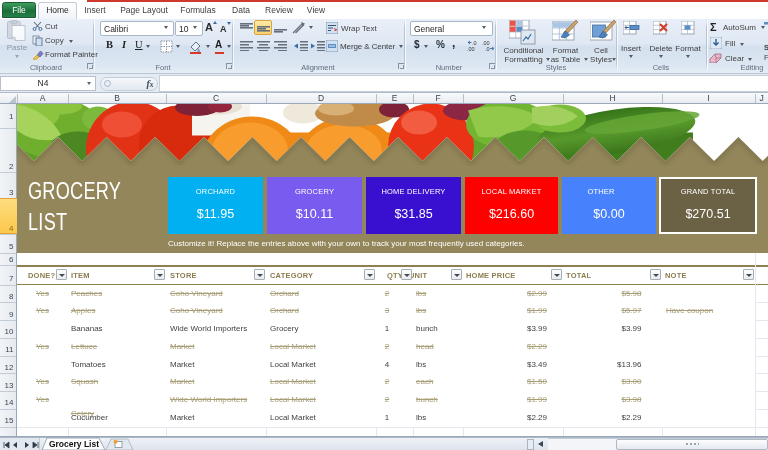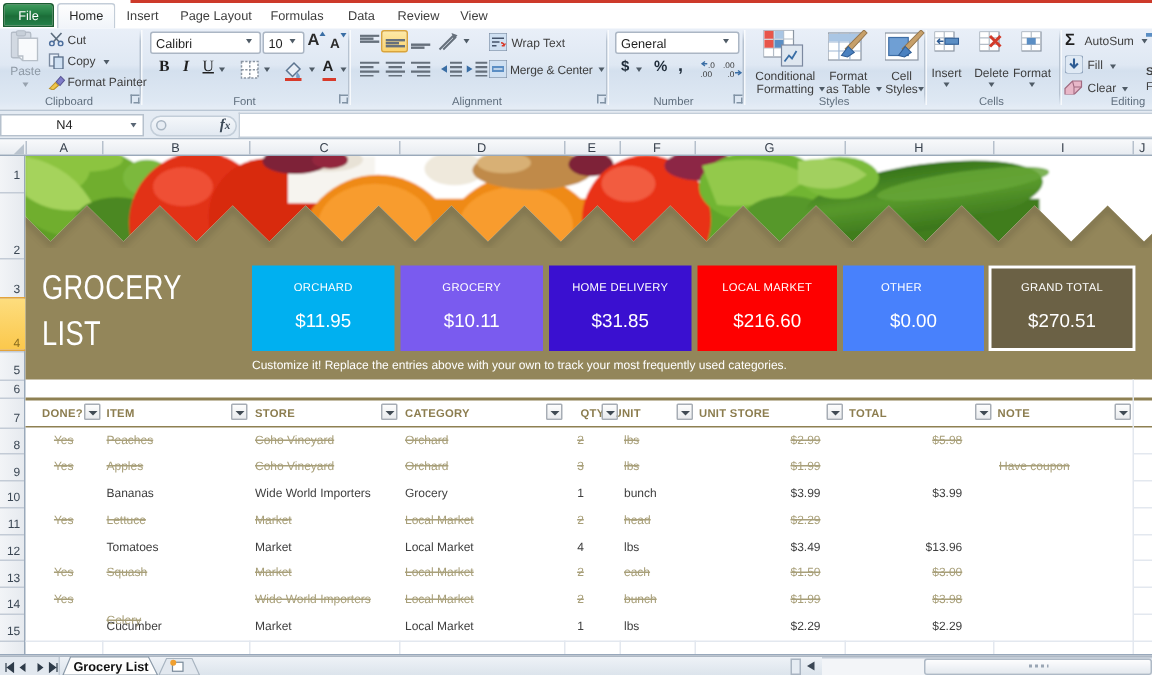--- a/index.html
+++ b/index.html
@@ -425,21 +425,21 @@
 <div class="boxlbl" style="left:659px;top:187px;width:98px;">GRAND TOTAL</div>
 <div class="boxval" style="left:659px;top:206.5px;width:98px;">$270.51</div>
 <div class="abs" style="left:168px;top:239px;color:#fff;font-size:8px;white-space:nowrap;">Customize it! Replace the entries above with your own to track your most frequently used categories.</div>
 <div class="abs" style="left:17px;top:265px;width:751px;height:19.5px;background:#fff;border-top:2px solid #8e8052;border-bottom:1.5px solid #8e8052;box-sizing:border-box;"></div>
 <div class="hdrtxt" style="left:28px;top:270.5px;">DONE?</div>
 <div class="hdrtxt" style="left:71px;top:270.5px;">ITEM</div>
 <div class="hdrtxt" style="left:170px;top:270.5px;">STORE</div>
 <div class="hdrtxt" style="left:270px;top:270.5px;">CATEGORY</div>
 <div class="hdrtxt" style="left:387px;top:270.5px;">QTY</div>
 <div class="hdrtxt" style="left:409px;top:270.5px;">UNIT</div>
-<div class="hdrtxt" style="left:466px;top:270.5px;">UNIT STORE</div>
+<div class="hdrtxt" style="left:466px;top:270.5px;">HOME PRICE</div>
 <div class="hdrtxt" style="left:566px;top:270.5px;">TOTAL</div>
 <div class="hdrtxt" style="left:665px;top:270.5px;">NOTE</div>
 <div class="fbtn" style="left:56px;top:269px;"></div>
 <div class="fbtn" style="left:154px;top:269px;"></div>
 <div class="fbtn" style="left:254px;top:269px;"></div>
 <div class="fbtn" style="left:364px;top:269px;"></div>
 <div class="fbtn" style="left:401px;top:269px;"></div>
 <div class="fbtn" style="left:451px;top:269px;"></div>
 <div class="fbtn" style="left:551px;top:269px;"></div>
 <div class="fbtn" style="left:650px;top:269px;"></div>
@@ -452,20 +452,21 @@
 <div class="dcell strike" style="left:416px;top:284.5px;line-height:17.75px;">lbs</div>
 <div class="dcell strike" style="left:463px;top:284.5px;width:84px;text-align:right;line-height:17.75px;">$2.99</div>
 <div class="dcell strike" style="left:563px;top:284.5px;width:78.5px;text-align:right;line-height:17.75px;">$5.98</div>
 <div class="dcell strike" style="left:17px;top:302.25px;width:51px;text-align:center;line-height:17.75px;">Yes</div>
 <div class="dcell strike" style="left:71px;top:302.25px;line-height:17.75px;">Apples</div>
 <div class="dcell strike" style="left:170px;top:302.25px;line-height:17.75px;">Coho Vineyard</div>
 <div class="dcell strike" style="left:270px;top:302.25px;line-height:17.75px;">Orchard</div>
 <div class="dcell strike" style="left:376px;top:302.25px;width:22px;text-align:center;line-height:17.75px;">3</div>
 <div class="dcell strike" style="left:416px;top:302.25px;line-height:17.75px;">lbs</div>
 <div class="dcell strike" style="left:463px;top:302.25px;width:84px;text-align:right;line-height:17.75px;">$1.99</div>
+<div class="dcell strike" style="left:563px;top:302.25px;width:78.5px;text-align:right;line-height:17.75px;">$5.97</div>
 <div class="dcell strike" style="left:666px;top:302.25px;line-height:17.75px;">Have coupon</div>
 <div class="dcell norm" style="left:71px;top:320.0px;line-height:17.75px;">Bananas</div>
 <div class="dcell norm" style="left:170px;top:320.0px;line-height:17.75px;">Wide World Importers</div>
 <div class="dcell norm" style="left:270px;top:320.0px;line-height:17.75px;">Grocery</div>
 <div class="dcell norm" style="left:376px;top:320.0px;width:22px;text-align:center;line-height:17.75px;">1</div>
 <div class="dcell norm" style="left:416px;top:320.0px;line-height:17.75px;">bunch</div>
 <div class="dcell norm" style="left:463px;top:320.0px;width:84px;text-align:right;line-height:17.75px;">$3.99</div>
 <div class="dcell norm" style="left:563px;top:320.0px;width:78.5px;text-align:right;line-height:17.75px;">$3.99</div>
 <div class="dcell strike" style="left:17px;top:337.75px;width:51px;text-align:center;line-height:17.75px;">Yes</div>
 <div class="dcell strike" style="left:71px;top:337.75px;line-height:17.75px;">Lettuce</div>

